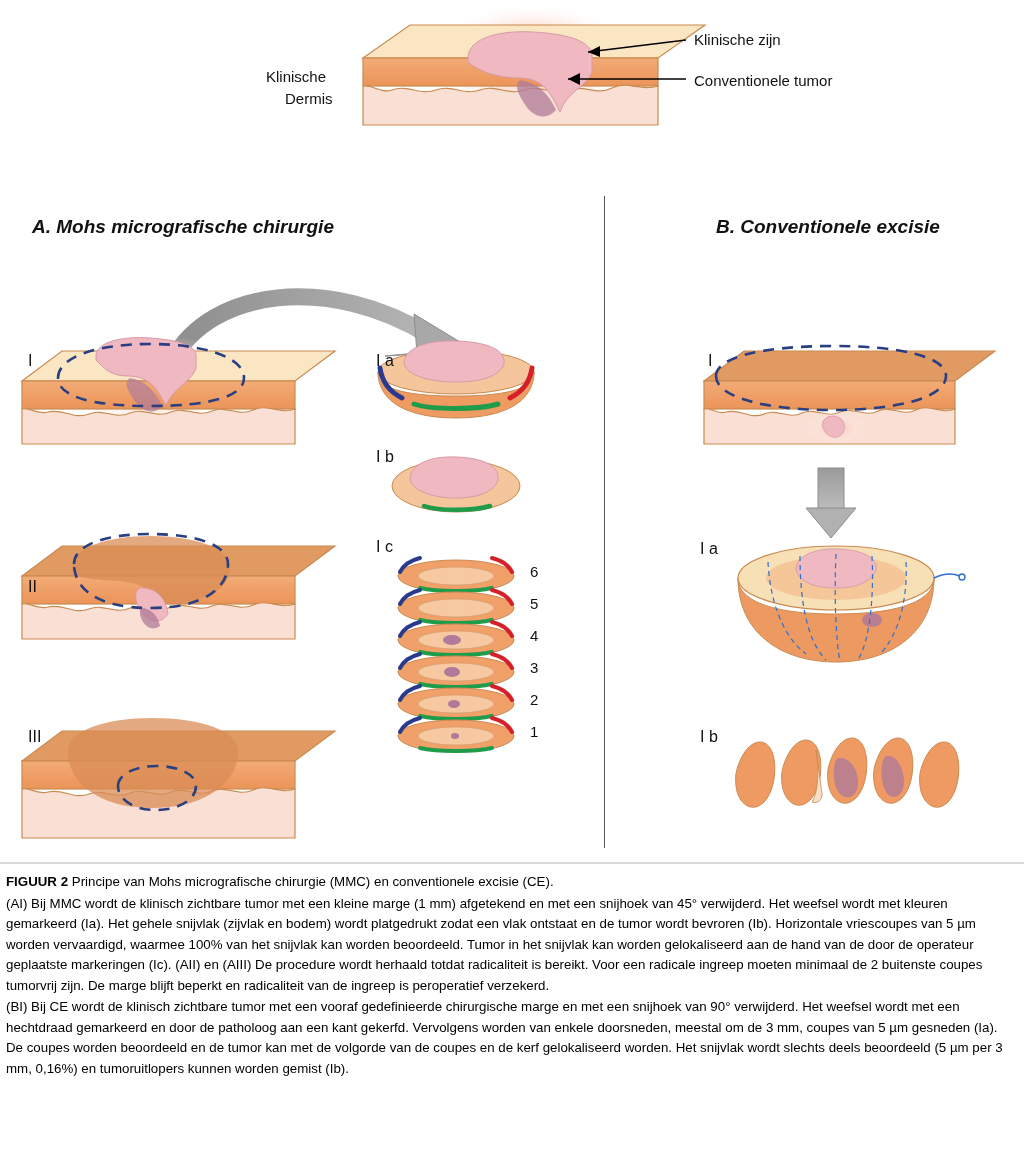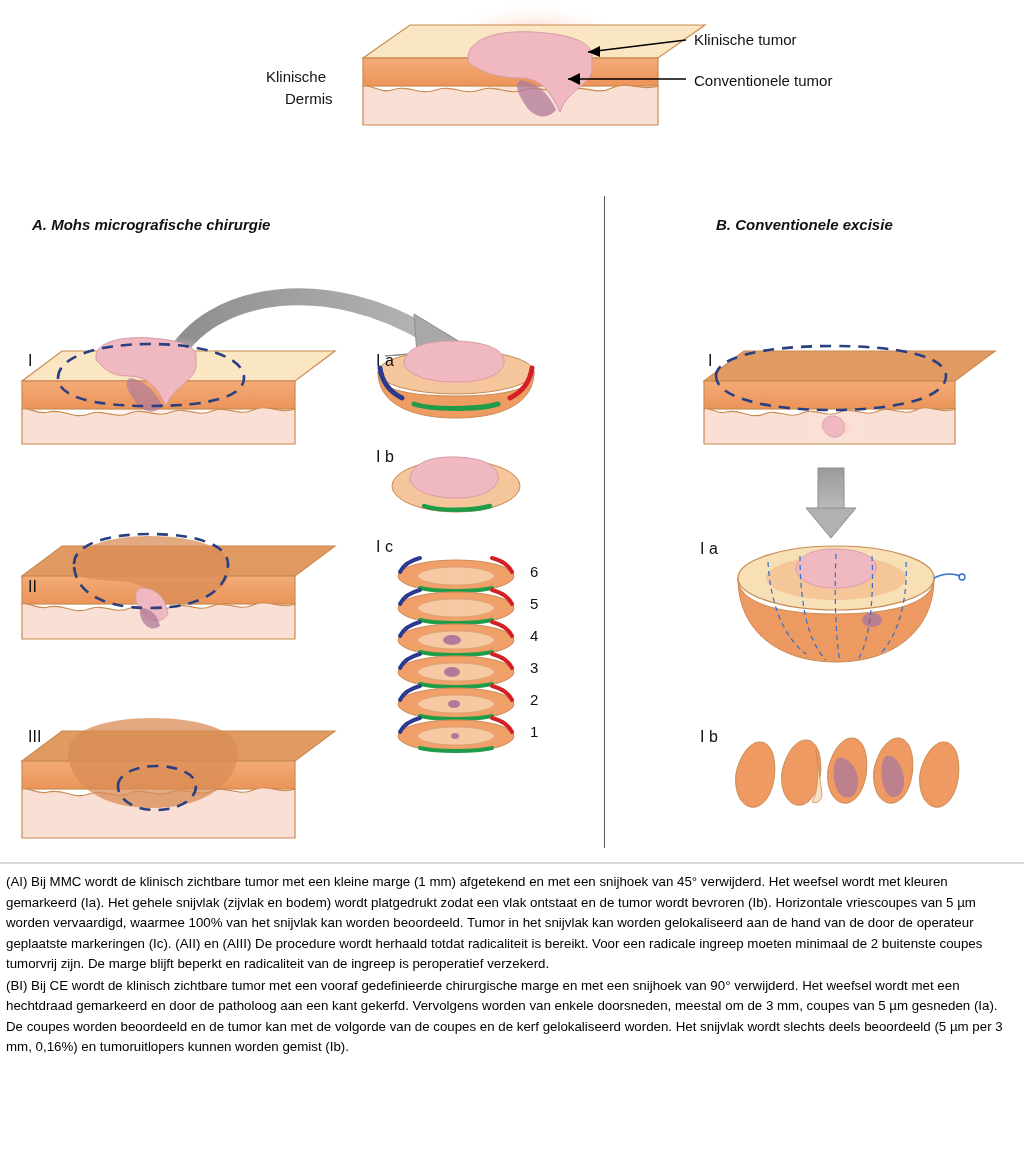--- a/index.html
+++ b/index.html
@@ -22,21 +22,21 @@
   }
   
   .lbl {
     position: absolute;
     font-size: 15px;
     color: #111;
     white-space: nowrap;
   }
   .panel-title {
     position: absolute;
-    font-size: 15px;
+    font-size: 19px;
     font-weight: bold;
     font-style: italic;
     color: #111;
     white-space: nowrap;
   }
   .roman {
     position: absolute;
     font-size: 16px;
     color: #111;
   }
@@ -101,21 +101,21 @@
     <path d="M520,80 C536,82 548,92 556,110 C548,120 534,118 526,106 C518,94 514,86 520,80 Z" fill="#b07a9a" opacity="0.75"></path>
 
     <line x1="686" y1="40" x2="588" y2="52" stroke="#000" stroke-width="1.4"></line>
     <polygon points="588,52 600,46 600,57" fill="#000"></polygon>
     <line x1="686" y1="79" x2="568" y2="79" stroke="#000" stroke-width="1.4"></line>
     <polygon points="568,79 580,73 580,85" fill="#000"></polygon>
   </svg>
 
   <div class="lbl" style="left:266px;top:68px;">Klinische</div>
   <div class="lbl" style="left:285px;top:90px;">Dermis</div>
-  <div class="lbl" style="left:694px;top:31px;">Klinische tumor</div>
+  <div class="lbl" style="left:694px;top:31px;">Klinische zijn</div>
   <div class="lbl" style="left:694px;top:72px;">Conventionele tumor</div>
 
   <div class="panel-title" style="left:32px;top:216px;">A. Mohs micrografische chirurgie</div>
   <div class="panel-title" style="left:700px;top:216px;margin-left:16px;">B. Conventionele excisie</div>
   <div class="divider"></div>
 
   <svg width="604" height="660" style="position:absolute;left:0;top:196px">
     <defs>
       <radialGradient id="glowA" cx="50%" cy="50%" r="50%">
         <stop offset="0%" stop-color="#f7b39a" stop-opacity="0.9"></stop>
@@ -317,15 +317,19 @@
 
   <div class="roman" style="left:708px;top:352px;">I</div>
   <div class="roman" style="left:700px;top:540px;">I a</div>
   <div class="roman" style="left:700px;top:728px;">I b</div>
 
 </div>
 
 <div class="caption-rule"></div>
 
 <div class="caption">
+  <p>
+    <span class="fignum">FIGUUR 2</span>
+    <span>Principe van Mohs micrografische chirurgie (MMC) en conventionele excisie (CE).</span>
+  </p>
   <p>(AI) Bij MMC wordt de klinisch zichtbare tumor met een kleine marge (1 mm) afgetekend en met een snijhoek van 45° verwijderd. Het weefsel wordt met kleuren gemarkeerd (Ia). Het gehele snijvlak (zijvlak en bodem) wordt platgedrukt zodat een vlak ontstaat en de tumor wordt bevroren (Ib). Horizontale vriescoupes van 5 µm worden vervaardigd, waarmee 100% van het snijvlak kan worden beoordeeld. Tumor in het snijvlak kan worden gelokaliseerd aan de hand van de door de operateur geplaatste markeringen (Ic). (AII) en (AIII) De procedure wordt herhaald totdat radicaliteit is bereikt. Voor een radicale ingreep moeten minimaal de 2 buitenste coupes tumorvrij zijn. De marge blijft beperkt en radicaliteit van de ingreep is peroperatief verzekerd.</p>
   <p>(BI) Bij CE wordt de klinisch zichtbare tumor met een vooraf gedefinieerde chirurgische marge en met een snijhoek van 90° verwijderd. Het weefsel wordt met een hechtdraad gemarkeerd en door de patholoog aan een kant gekerfd. Vervolgens worden van enkele doorsneden, meestal om de 3 mm, coupes van 5 µm gesneden (Ia). De coupes worden beoordeeld en de tumor kan met de volgorde van de coupes en de kerf gelokaliseerd worden. Het snijvlak wordt slechts deels beoordeeld (5 µm per 3 mm, 0,16%) en tumoruitlopers kunnen worden gemist (Ib).</p>
 </div>
 
 </body></html>

